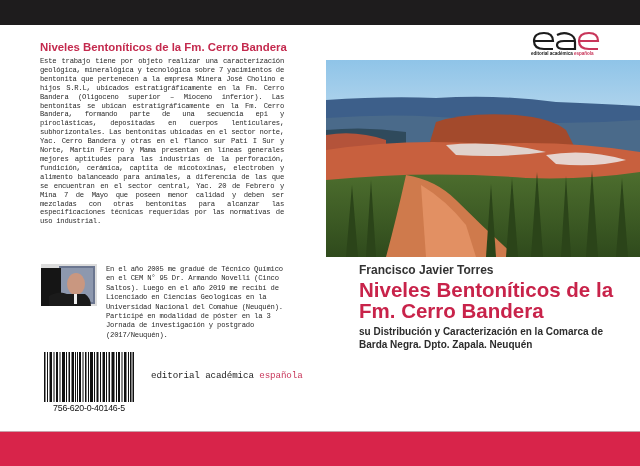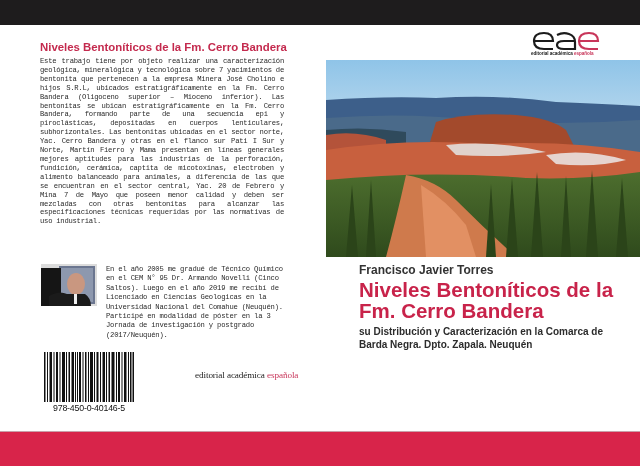--- a/index.html
+++ b/index.html
@@ -7,21 +7,21 @@
   .top-band { position:absolute; left:0; top:0; width:640px; height:25px; background:#1e1c1d; }
   .bottom-band { position:absolute; left:0; top:431px; width:640px; height:35px; background:#d8244a; border-top:1px solid #c9a0aa; }
 
   
   .back-title { position:absolute; left:40px; top:41px; font-family:"Liberation Sans", sans-serif; font-weight:bold; font-size:11.4px; color:#c42a4e; white-space:nowrap; }
   .back-blurb { position:absolute; left:40px; top:57px; width:244px; font-family:Liberation Mono, monospace; font-size:7.2px; line-height:8.9px; color:#2a2a2a; text-align:justify; letter-spacing:-0.25px; }
   .author-photo { position:absolute; left:41px; top:264px; width:56px; height:42px; overflow:hidden; background:#d7d7d7; }
   .author-bio { position:absolute; left:106px; top:265px; width:186px; font-family:Liberation Mono, monospace; font-size:7.2px; line-height:9.4px; color:#2a2a2a; letter-spacing:-0.2px; }
   .barcode { position:absolute; left:44px; top:352px; width:90px; height:50px; }
   .isbn { position:absolute; left:44px; top:403px; width:90px; text-align:center; font-family:"Liberation Sans", sans-serif; font-size:8.8px; color:#111; letter-spacing:-0.2px; }
-  .publisher-line { position:absolute; left:151px; top:370px; font-family:Liberation Serif, serif; font-size:9.2px; color:#222; white-space:nowrap; letter-spacing:-0.1px;margin-left:44px; }
+  .publisher-line { position:absolute; left:151px; top:370px; font-family:Liberation Mono, monospace; font-size:9.2px; color:#222; white-space:nowrap; letter-spacing:-0.1px; }
   .publisher-line .accent { color:#c8365a; }
 
   
   .logo { position:absolute; left:531px; top:30px; width:72px; height:30px; }
   .logo-caption { position:absolute; left:531px; top:51px; width:74px; font-family:"Liberation Sans", sans-serif; font-weight:bold; font-size:4.6px; color:#222; white-space:nowrap; letter-spacing:-0.05px; }
   .logo-caption .accent { color:#c8365a; }
   .cover-photo { position:absolute; left:326px; top:60px; width:314px; height:197px; overflow:hidden; }
   .front-author { position:absolute; left:359px; top:263px; font-family:"Liberation Sans", sans-serif; font-weight:bold; font-size:12px; color:#333; white-space:nowrap; }
   .front-title { position:absolute; left:359px; top:279px; width:270px; font-family:"Liberation Sans", sans-serif; font-weight:bold; font-size:20.5px; line-height:21px; color:#c8234a; }
   .front-subtitle { position:absolute; left:359px; top:326px; width:270px; font-family:"Liberation Sans", sans-serif; font-weight:bold; font-size:10px; line-height:12.6px; color:#2c2c2c; }
@@ -77,21 +77,21 @@
       <rect x="72" y="0" width="1" height="50"></rect>
       <rect x="74" y="0" width="2" height="50"></rect>
       <rect x="77.5" y="0" width="1" height="50"></rect>
       <rect x="80" y="0" width="2.5" height="50"></rect>
       <rect x="84" y="0" width="1" height="50"></rect>
       <rect x="86" y="0" width="1.5" height="50"></rect>
       <rect x="88.5" y="0" width="1.5" height="50"></rect>
     </g>
   </svg>
 </div>
-<div class="isbn">978-450-0-40146-5</div>
+<div class="isbn">756-620-0-40146-5</div>
 
 <div class="publisher-line"><span>editorial académica </span><span class="accent">española</span></div>
 
 <div class="logo">
   <svg width="72" height="22" viewBox="0 0 72 22">
     <g fill="none" stroke-width="2.2">
       <path d="M4 11 H22 Q22 3 13 3 Q3 3 3 11 Q3 19 13 19 H22" stroke="#1b1b1b"></path>
       <path d="M26 5 Q32 2 38 4 Q44 6 44 12 V19 H33 Q26 19 26 15 Q26 11 33 11 H44" stroke="#1b1b1b"></path>
       <path d="M49 11 H67 Q67 3 58 3 Q48 3 48 11 Q48 19 58 19 H67" stroke="#c8365a"></path>
     </g>

